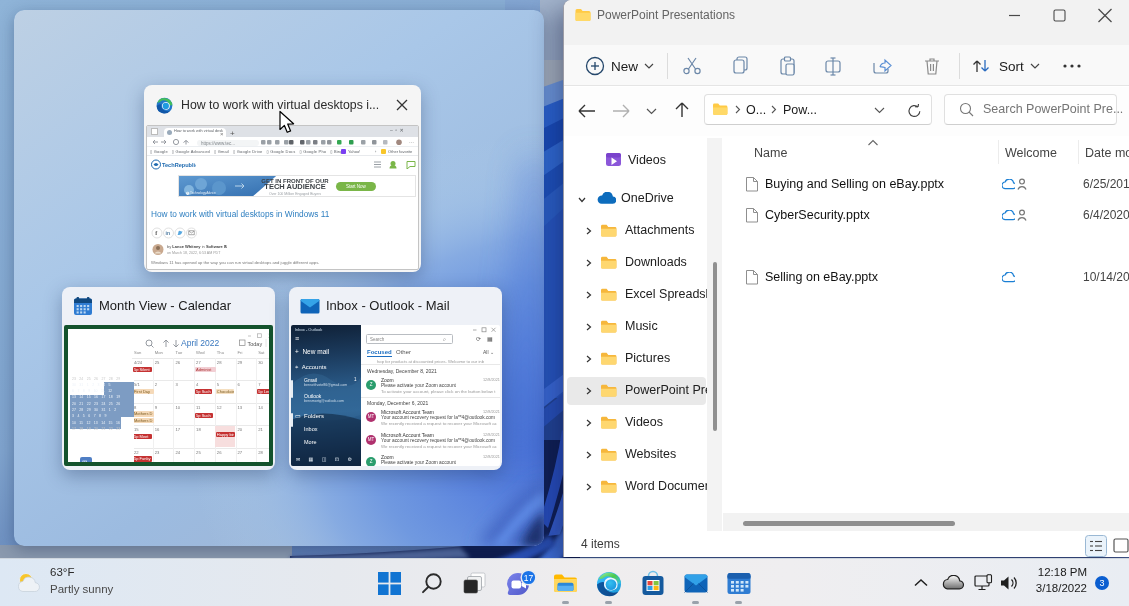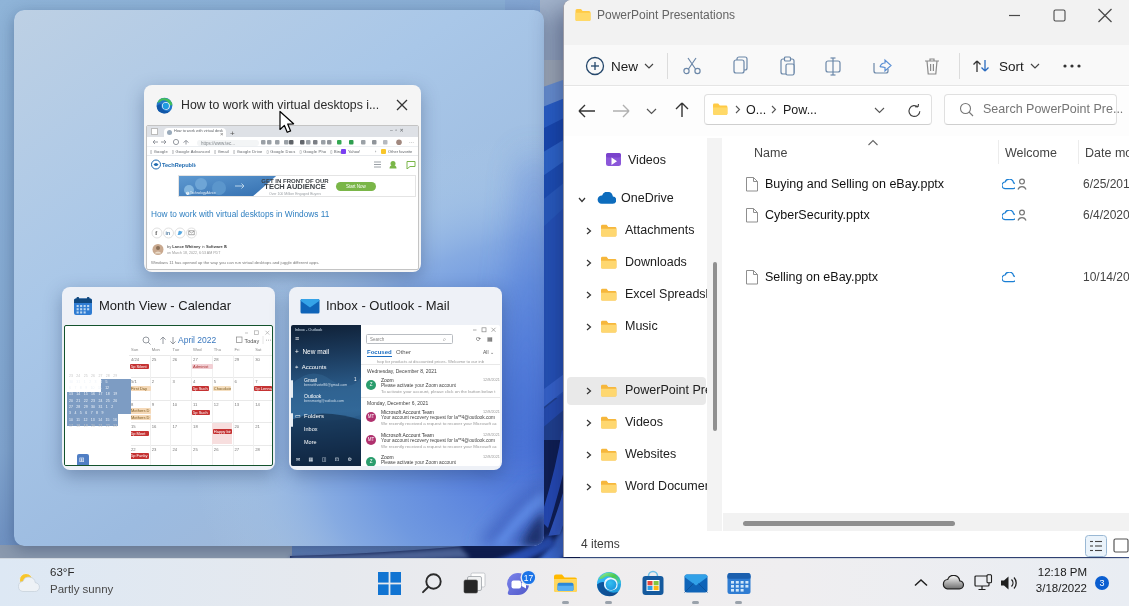--- a/index.html
+++ b/index.html
@@ -265,21 +265,21 @@
         <rect x="3.6" y="12.2" width="2.1" height="2.1"></rect>
           <rect x="7.1" y="12.2" width="2.1" height="2.1"></rect>
           <rect x="10.6" y="12.2" width="2.1" height="2.1"></rect>
           <rect x="14.1" y="12.2" width="2.1" height="2.1"></rect>
         <rect x="3.6" y="15.4" width="2.1" height="2.1"></rect>
           <rect x="7.1" y="15.4" width="2.1" height="2.1"></rect>
           <rect x="10.6" y="15.4" width="2.1" height="2.1"></rect>
       </g>
     </svg>
     <div class="abs" style="left:37px;top:11px;font-size:13px;color:#1b1b1b;">Month View - Calendar</div>
-    <div class="abs" id="calwin" style="left:2px;top:38px;width:209px;height:141px;background:#fff;border:1px solid #14532d;border-radius:2px;overflow:hidden;">
+    <div class="abs" id="calwin" style="left:2px;top:38px;width:209px;height:141px;background:#fff;border:4px solid #14532d;border-radius:2px;overflow:hidden;">
       <svg class="abs" style="left:178px;top:4px" width="28" height="6" viewBox="0 0 28 6">
         <line x1="2" y1="3" x2="5" y2="3" stroke="#aaa" stroke-width="0.7"></line>
         <rect x="11.5" y="0.8" width="3.8" height="3.8" fill="none" stroke="#aaa" stroke-width="0.7"></rect>
         <path d="M22.5 0.8 l3.8 3.8 M26.3 0.8 l-3.8 3.8" stroke="#aaa" stroke-width="0.7"></path>
       </svg>
       <svg class="abs" style="left:76px;top:8px" width="40" height="12" viewBox="0 0 40 12">
         <circle cx="5" cy="6" r="3" fill="none" stroke="#8a8f96" stroke-width="0.9"></circle>
           <line x1="7.2" y1="8.2" x2="9.5" y2="10.5" stroke="#8a8f96" stroke-width="0.9"></line>
         <path d="M22 10 V3 M22 3 l-2.6 2.6 M22 3 l2.6 2.6" stroke="#8a8f96" stroke-width="0.9" fill="none"></path>
         <path d="M32 3 V10 M32 10 l-2.6-2.6 M32 10 l2.6-2.6" stroke="#8a8f96" stroke-width="0.9" fill="none"></path>
@@ -596,20 +596,29 @@
         </div>
       <div class="srow fold" style="top:174px;">
           <svg class="abs" style="left:20px;top:10px" width="10" height="10" viewBox="0 0 10 10">
             <use href="#chevR"></use>
           </svg>
           <svg class="abs" style="left:36px;top:7px" width="18" height="15" viewBox="0 0 18 15">
             <use href="#foldr"></use>
           </svg>
           <div class="tx">Music</div>
         </div>
+      <div class="srow fold" style="top:206px;">
+          <svg class="abs" style="left:20px;top:10px" width="10" height="10" viewBox="0 0 10 10">
+            <use href="#chevR"></use>
+          </svg>
+          <svg class="abs" style="left:36px;top:7px" width="18" height="15" viewBox="0 0 18 15">
+            <use href="#foldr"></use>
+          </svg>
+          <div class="tx">Pictures</div>
+        </div>
       <div class="srow fold sel" style="top:238px;">
           <svg class="abs" style="left:20px;top:10px" width="10" height="10" viewBox="0 0 10 10">
             <use href="#chevR"></use>
           </svg>
           <svg class="abs" style="left:36px;top:7px" width="18" height="15" viewBox="0 0 18 15">
             <use href="#foldr"></use>
           </svg>
           <div class="tx">PowerPoint Pre</div>
         </div>
       <div class="srow fold" style="top:270px;">

